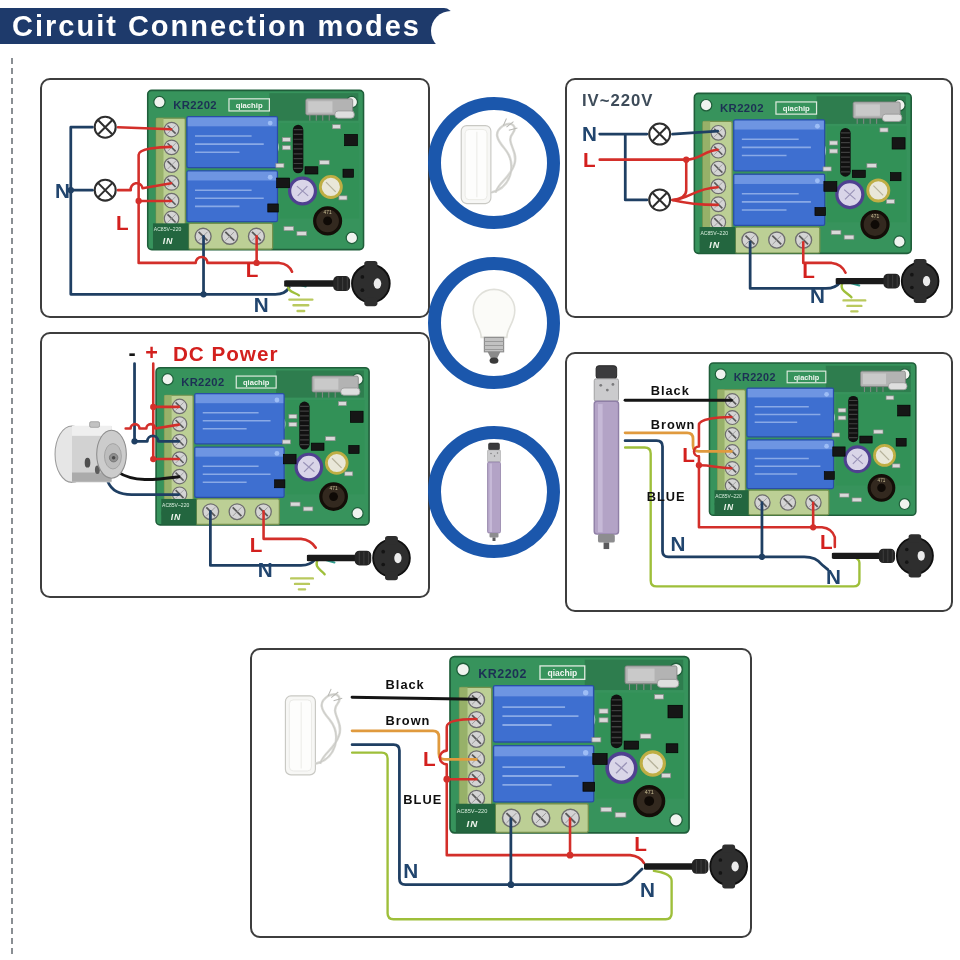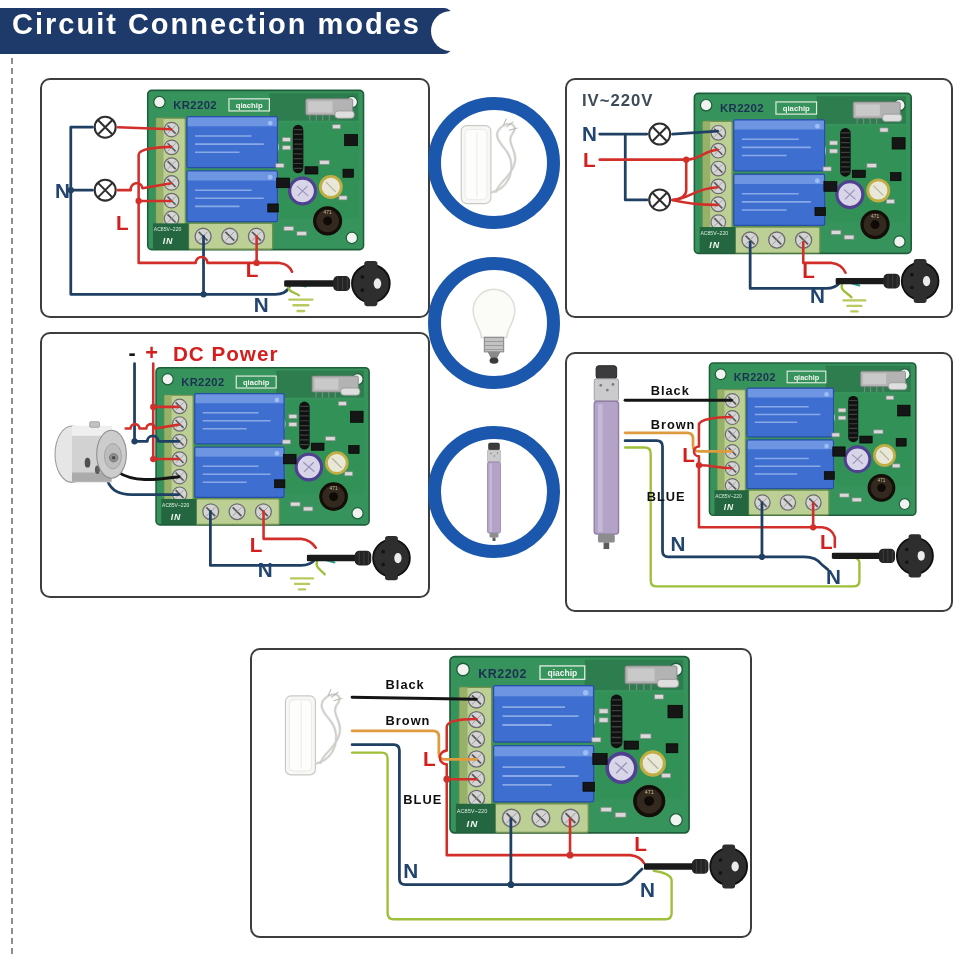--- a/index.html
+++ b/index.html
@@ -1,20 +1,20 @@
 <!DOCTYPE html>
 <html><head>
 <meta charset="utf-8">
 <style>
   html,body{margin:0;padding:0;background:#fff;}
   #stage{position:relative;width:960px;height:960px;background:#fff;overflow:hidden;
          font-family:"Liberation Sans",sans-serif;}
   
-  .banner{position:absolute;left:0;top:8px;width:452px;height:46px;background:#1e3a6b;
-          display:flex;align-items:flex-start;border-radius:0 8px 8px 0;z-index:5;}
+  .banner{position:absolute;left:0;top:8px;width:452px;height:36px;background:#1e3a6b;
+          display:flex;align-items:center;border-radius:0 8px 8px 0;z-index:5;}
   .banner-text{color:#fff;font-weight:bold;font-size:29px;letter-spacing:2px;padding-left:12px;white-space:nowrap;}
   .banner-notch{position:absolute;left:431px;top:11px;width:40px;height:40px;border-radius:50%;background:#fff;z-index:6;}
   
   .dashed{position:absolute;left:11px;top:58px;height:896px;width:0;border-left:2px dashed #8a8f94;}
   
   .panel{position:absolute;background:#fff;border:2px solid #3d3d3d;border-radius:10px;box-sizing:border-box;}
   #p1{left:40px;top:78px;width:390px;height:240px;}
   #p2{left:565px;top:78px;width:388px;height:240px;}
   #p3{left:40px;top:332px;width:390px;height:266px;}
   #p4{left:565px;top:352px;width:388px;height:260px;}

